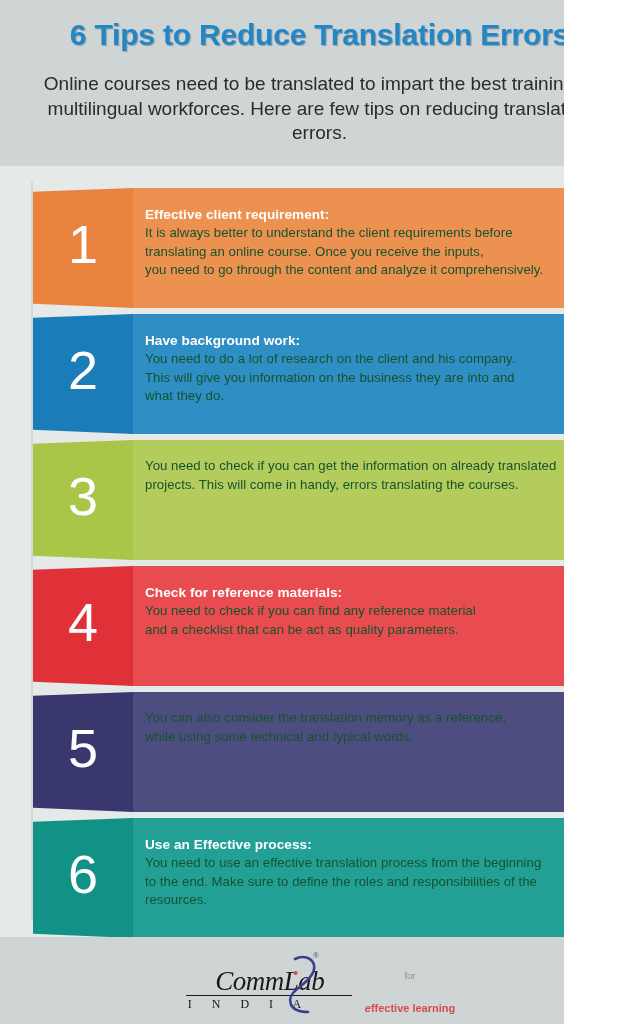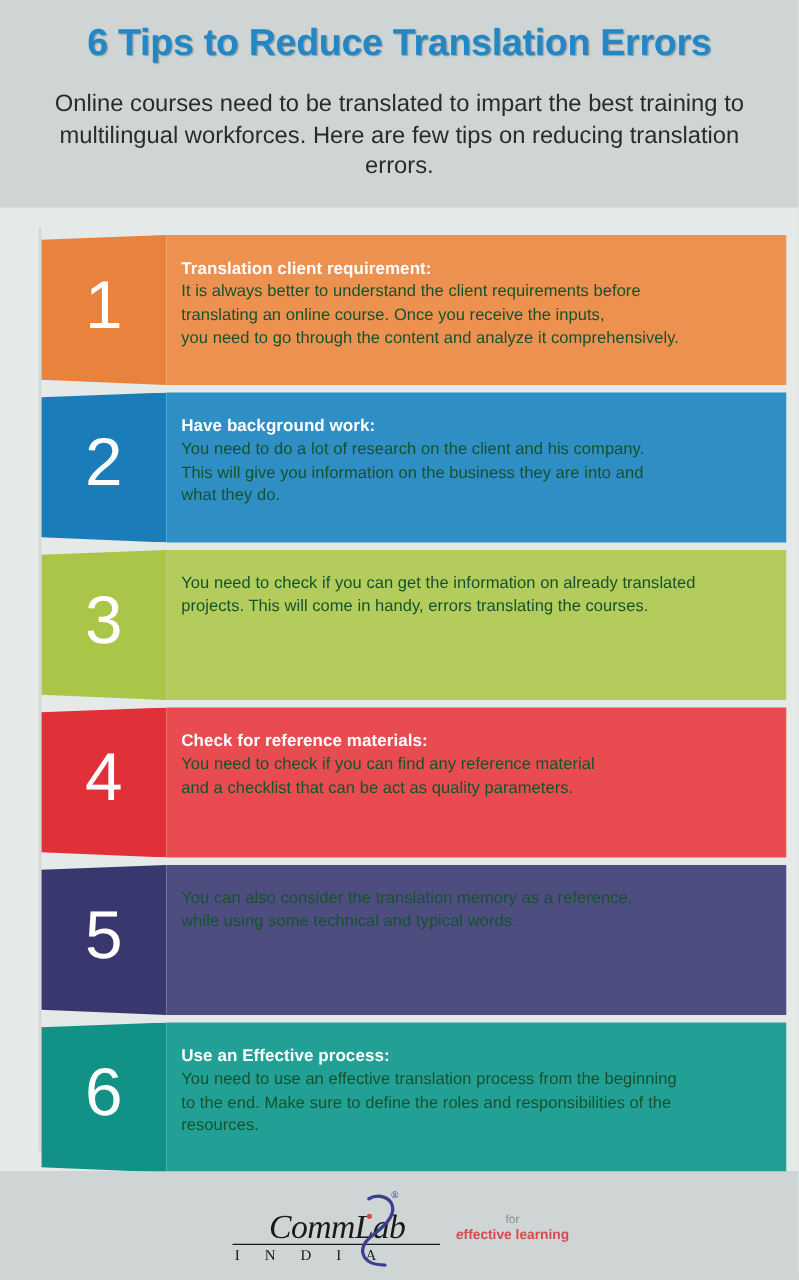--- a/index.html
+++ b/index.html
@@ -5,21 +5,21 @@
   html, body {
     margin: 0;
     padding: 0;
     background: #ffffff;
   }
   body {
     font-family: "Liberation Sans", sans-serif;
   }
   #page {
     position: relative;
-    width: 639px;
+    width: 564px;
     height: 1024px;
     background: #cfd5d4;
     overflow: hidden;
   }
 
   
   #header {
     position: absolute;
     left: 0; top: 0;
     width: 639px;
@@ -221,21 +221,21 @@
   </div>
 
   <div id="content" style="background: rgb(229, 233, 232);">
     <div id="content-rule"></div>
 
     <div class="tip" style="top:22px;height:120px;">
       <div class="tip-panel" style="background: rgb(237, 145, 80);"></div>
       <div class="tip-band" style="background: rgb(232, 130, 60);"></div>
       <div class="tip-number">1</div>
       <div class="tip-text" style="top:17px;">
-        <div class="tip-heading">Translation client requirement:</div>
+        <div class="tip-heading">Effective client requirement:</div>
         <div class="tip-body">It is always better to understand the client requirements before
 translating an online course. Once you receive the inputs,
 you need to go through the content and analyze it comprehensively.</div>
       </div>
     </div>
 
     <div class="tip" style="top:148px;height:120px;">
       <div class="tip-panel" style="background: rgb(47, 142, 196);"></div>
       <div class="tip-band" style="background: rgb(26, 124, 184);"></div>
       <div class="tip-number">2</div>
@@ -299,19 +299,19 @@
           <div id="logo-underline"></div>
           <div id="logo-india">I N D I A</div>
           <svg id="logo-swoosh" viewBox="0 0 42 66">
             <path d="M28 60 C 8 60, 6 46, 16 38 C 26 30, 36 22, 34 13 C 32 5, 22 3, 15 7" fill="none" stroke="#3a3f8f" stroke-width="2.6" stroke-linecap="round"></path>
             <circle cx="15.5" cy="21" r="2.1" fill="#d9494f"></circle>
           </svg>
           <div id="logo-reg">®</div>
         </div>
         <div id="logo-tag">
           <div id="tag-for">for</div>
-          <div id="tag-eff" style="color: rgb(217, 73, 79);"><span class="ital">e</span><span>ffective learning</span></div>
+          <div id="tag-eff" style="color: rgb(217, 73, 79); margin-top: 20px;"><span class="ital">e</span><span>ffective learning</span></div>
         </div>
       </div>
     </div>
   </div>
 
 </div>
 
 </body></html>

